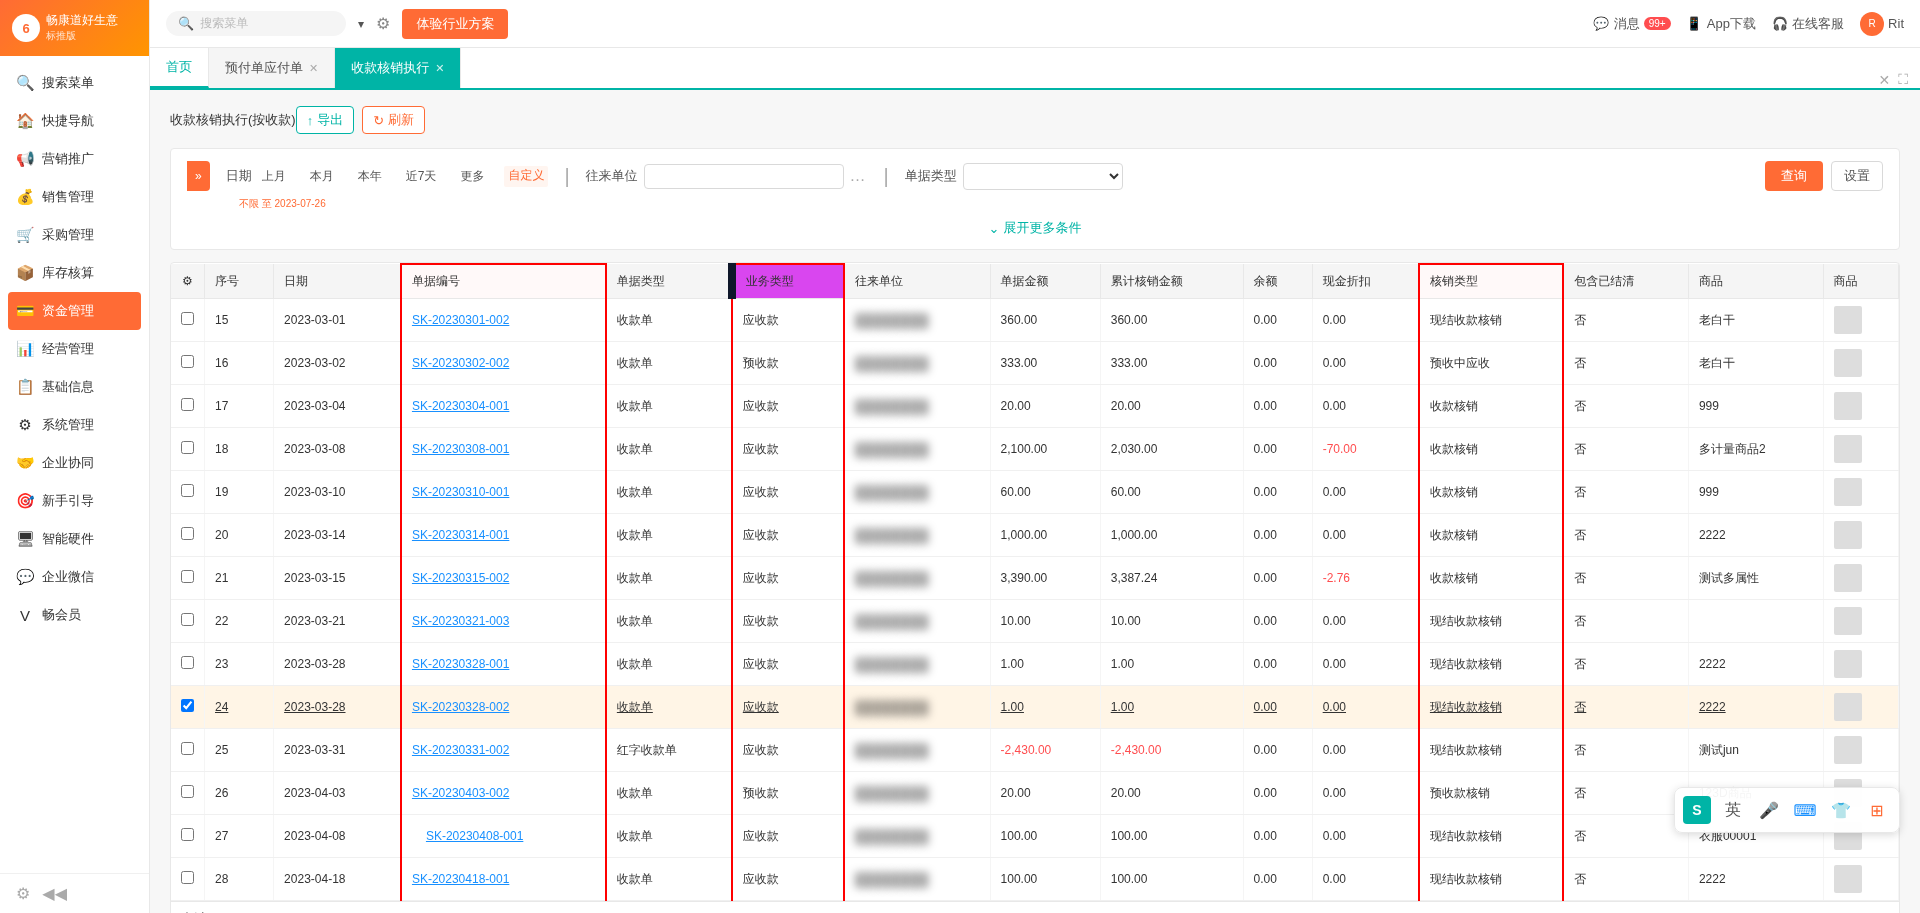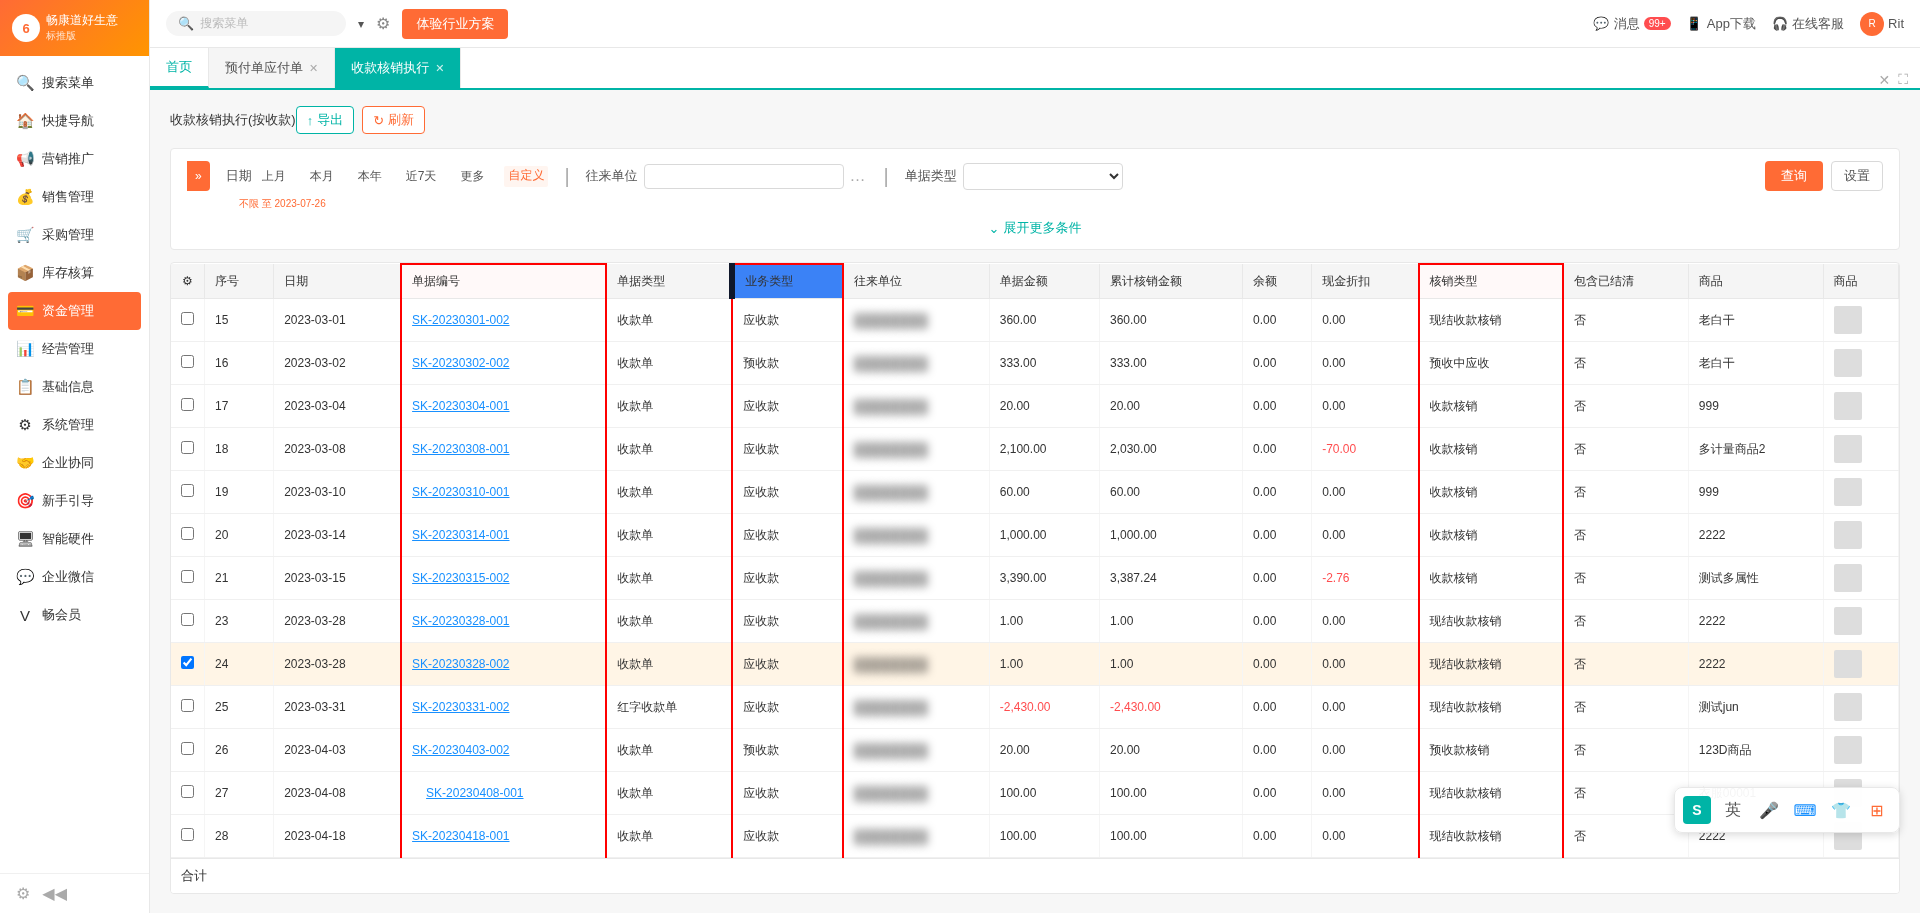--- a/index.html
+++ b/index.html
@@ -140,21 +140,21 @@
       padding: 8px 10px; text-align: left; color: #333; font-weight: 500;
       border-bottom: 1px solid #e8e8e8; border-right: 1px solid #e8e8e8;
       font-size: 12px; white-space: nowrap;
     }
     td {
       padding: 7px 10px; color: #333; border-bottom: 1px solid #f0f0f0;
       border-right: 1px solid #f5f5f5; font-size: 12px; white-space: nowrap;
     }
     td.link { color: #1890ff; cursor: pointer; text-decoration: underline; }
     td.red { color: #ff4d4f; }
-    tr.selected td { background: #fff5e6; }
+    tr.selected td { background: #fff5e6; text-decoration: underline; }
     .col-checkbox { width: 30px; text-align: center; }
     td.col-checkbox { text-align: center; color: #999; }
     .blurred { color: transparent; text-shadow: 0 0 8px rgba(0,0,0,0.35); user-select: none; }
 
     
     .table-footer { padding: 8px 10px; background: #fff; font-size: 12px; color: #333; border-top: 1px solid #e8e8e8; font-weight: 500; }
 
     
     .floating-toolbar {
       position: fixed; bottom: 80px; right: 20px;
@@ -362,21 +362,21 @@
 
     <div class="table-wrap">
       <table>
         <thead>
           <tr>
             <th class="col-checkbox">⚙</th>
             <th>序号</th>
             <th>日期</th>
             <th style="border-left:2px solid #ff0000;border-right:2px solid #ff0000;border-top:2px solid #ff0000;background:#fff9f9;">单据编号</th>
             <th>单据类型</th>
-            <th style="border-left:6px solid #0f172a;border-right:2px solid #ff0000;border-top:2px solid #ff0000;background:#3b82f6;">业务类型</th>
+            <th style="border-left:8px solid #0f172a;border-right:2px solid #ff0000;border-top:2px solid #ff0000;background:#d946ef;">业务类型</th>
             <th>往来单位</th>
             <th>单据金额</th>
             <th>累计核销金额</th>
             <th>余额</th>
             <th>现金折扣</th>
             <th style="border-left:2px solid #ff0000;border-right:2px solid #ff0000;border-top:2px solid #ff0000;background:#fff9f9;">核销类型</th>
             <th>包含已结清</th>
             <th>商品</th>
             <th>商品</th>
           </tr>
@@ -510,20 +510,39 @@
       <td class="red">-2.76</td>
       <td style="border-left: 2px solid rgb(255, 0, 0); border-right: 2px solid rgb(255, 0, 0); border-bottom: 1px solid rgb(240, 240, 240);">收款核销</td>
       <td>否</td>
       <td>测试多属性</td>
       <td>
                 <div class="img-thumb"></div>
               </td>
     </tr>
             <tr>
       <td class="col-checkbox"><input type="checkbox" style=""></td>
+      <td>22</td>
+      <td>2023-03-21</td>
+      <td class="link" style="border-left: 2px solid rgb(255, 0, 0); border-right: 2px solid rgb(255, 0, 0); border-bottom: 1px solid rgb(240, 240, 240);">SK-20230321-003</td>
+      <td>收款单</td>
+      <td style="border-left: 2px solid rgb(255, 0, 0); border-right: 2px solid rgb(255, 0, 0); border-bottom: 1px solid rgb(240, 240, 240);">应收款</td>
+      <td><span class="blurred">████████</span></td>
+      <td class="">10.00</td>
+      <td class="">10.00</td>
+      <td>0.00</td>
+      <td class="">0.00</td>
+      <td style="border-left: 2px solid rgb(255, 0, 0); border-right: 2px solid rgb(255, 0, 0); border-bottom: 1px solid rgb(240, 240, 240);">现结收款核销</td>
+      <td>否</td>
+      <td></td>
+      <td>
+                <div class="img-thumb"></div>
+              </td>
+    </tr>
+            <tr>
+      <td class="col-checkbox"><input type="checkbox" style=""></td>
       <td>23</td>
       <td>2023-03-28</td>
       <td class="link" style="border-left: 2px solid rgb(255, 0, 0); border-right: 2px solid rgb(255, 0, 0); border-bottom: 1px solid rgb(240, 240, 240);">SK-20230328-001</td>
       <td>收款单</td>
       <td style="border-left: 2px solid rgb(255, 0, 0); border-right: 2px solid rgb(255, 0, 0); border-bottom: 1px solid rgb(240, 240, 240);">应收款</td>
       <td><span class="blurred">████████</span></td>
       <td class="">1.00</td>
       <td class="">1.00</td>
       <td>0.00</td>
       <td class="">0.00</td>

